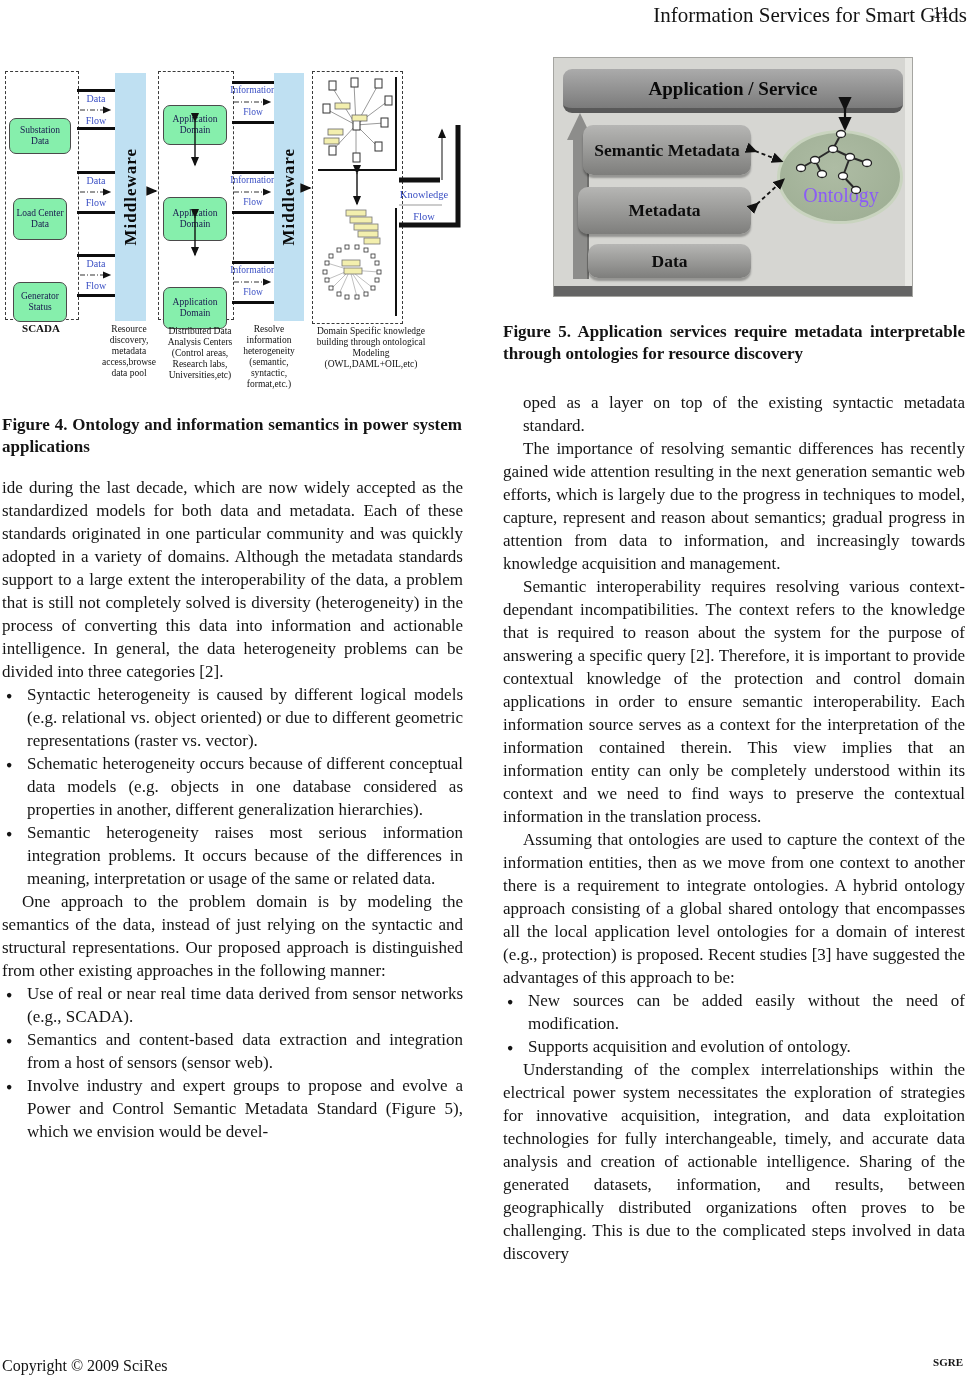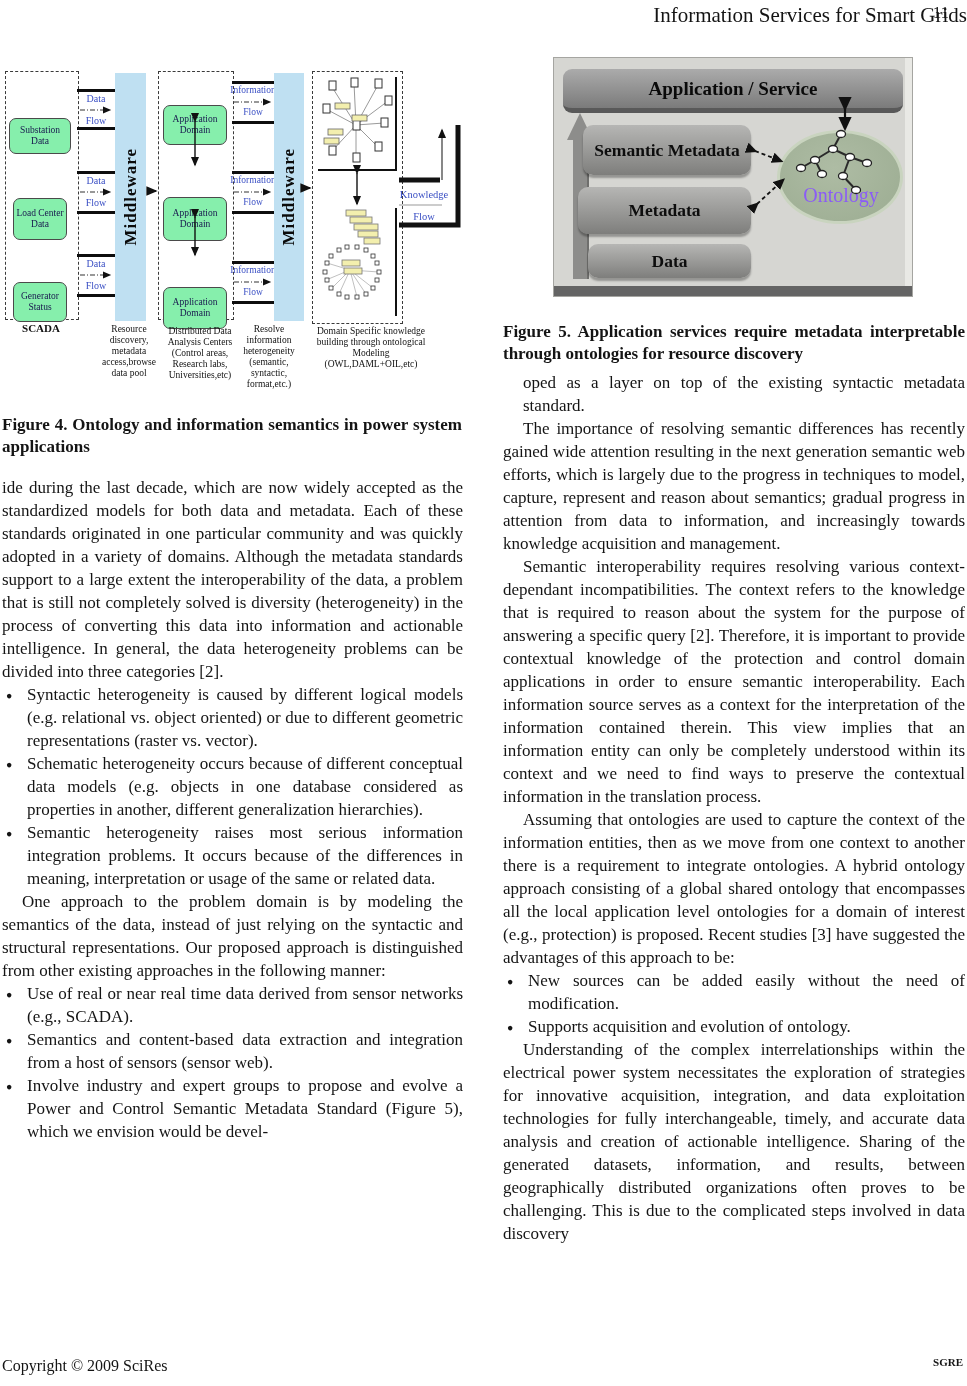--- a/index.html
+++ b/index.html
@@ -292,21 +292,21 @@
       </ul>
     <p class="indent">One approach to the problem domain is by modeling the semantics of the data, instead of just relying on the syntactic and structural representations. Our proposed approach is distinguished from other existing approaches in the following manner:</p>
     <ul class="blist">
 
         <li>Use of real or near real time data derived from sensor networks (e.g., SCADA).</li>
         <li>Semantics and content-based data extraction and integration from a host of sensors (sensor web).</li>
         <li>Involve industry and expert groups to propose and evolve a Power and Control Semantic Metadata Standard (Figure 5), which we envision would be devel-</li>
       </ul>
   </div>
 
-  <div class="abs col" style="left:503px;top:371px;width:462px;">
+  <div class="abs col" style="left:503px;top:391px;width:462px;">
     <p class="contblock">oped as a layer on top of the existing syntactic metadata standard.</p>
     <p class="indent">The importance of resolving semantic differences has recently gained wide attention resulting in the next generation semantic web efforts, which is largely due to the progress in techniques to model, capture, represent and reason about semantics; gradual progress in attention from data to information, and increasingly towards knowledge acquisition and management.</p>
     <p class="indent">Semantic interoperability requires resolving various context-dependant incompatibilities. The context refers to the knowledge that is required to reason about the system for the purpose of answering a specific query [2]. Therefore, it is important to provide contextual knowledge of the protection and control domain applications in order to ensure semantic interoperability. Each information source serves as a context for the interpretation of the information contained therein. This view implies that an information entity can only be completely understood within its context and we need to find ways to preserve the contextual information in the translation process.</p>
     <p class="indent">Assuming that ontologies are used to capture the context of the information entities, then as we move from one context to another there is a requirement to integrate ontologies. A hybrid ontology approach consisting of a global shared ontology that encompasses all the local application level ontologies for a domain of interest (e.g., protection) is proposed. Recent studies [3] have suggested the advantages of this approach to be:</p>
     <ul class="blist">
 
     <li>New sources can be added easily without the need of modification.</li>
         <li>Supports acquisition and evolution of ontology.</li>
       </ul>
     <p class="indent">Understanding of the complex interrelationships within the electrical power system necessitates the exploration of strategies for innovative acquisition, integration, and data exploitation technologies for fully interchangeable, timely, and accurate data analysis and creation of actionable intelligence. Sharing of the generated datasets, information, and results, between geographically distributed organizations often proves to be challenging. This is due to the complicated steps involved in data discovery</p>

